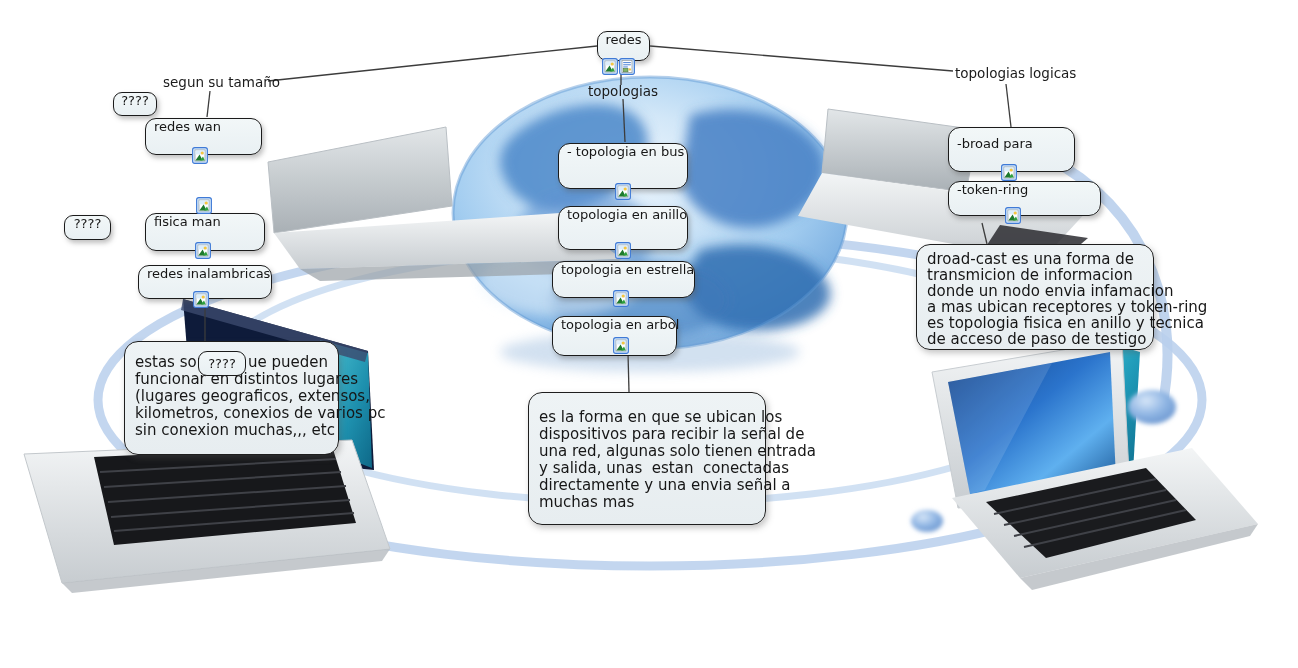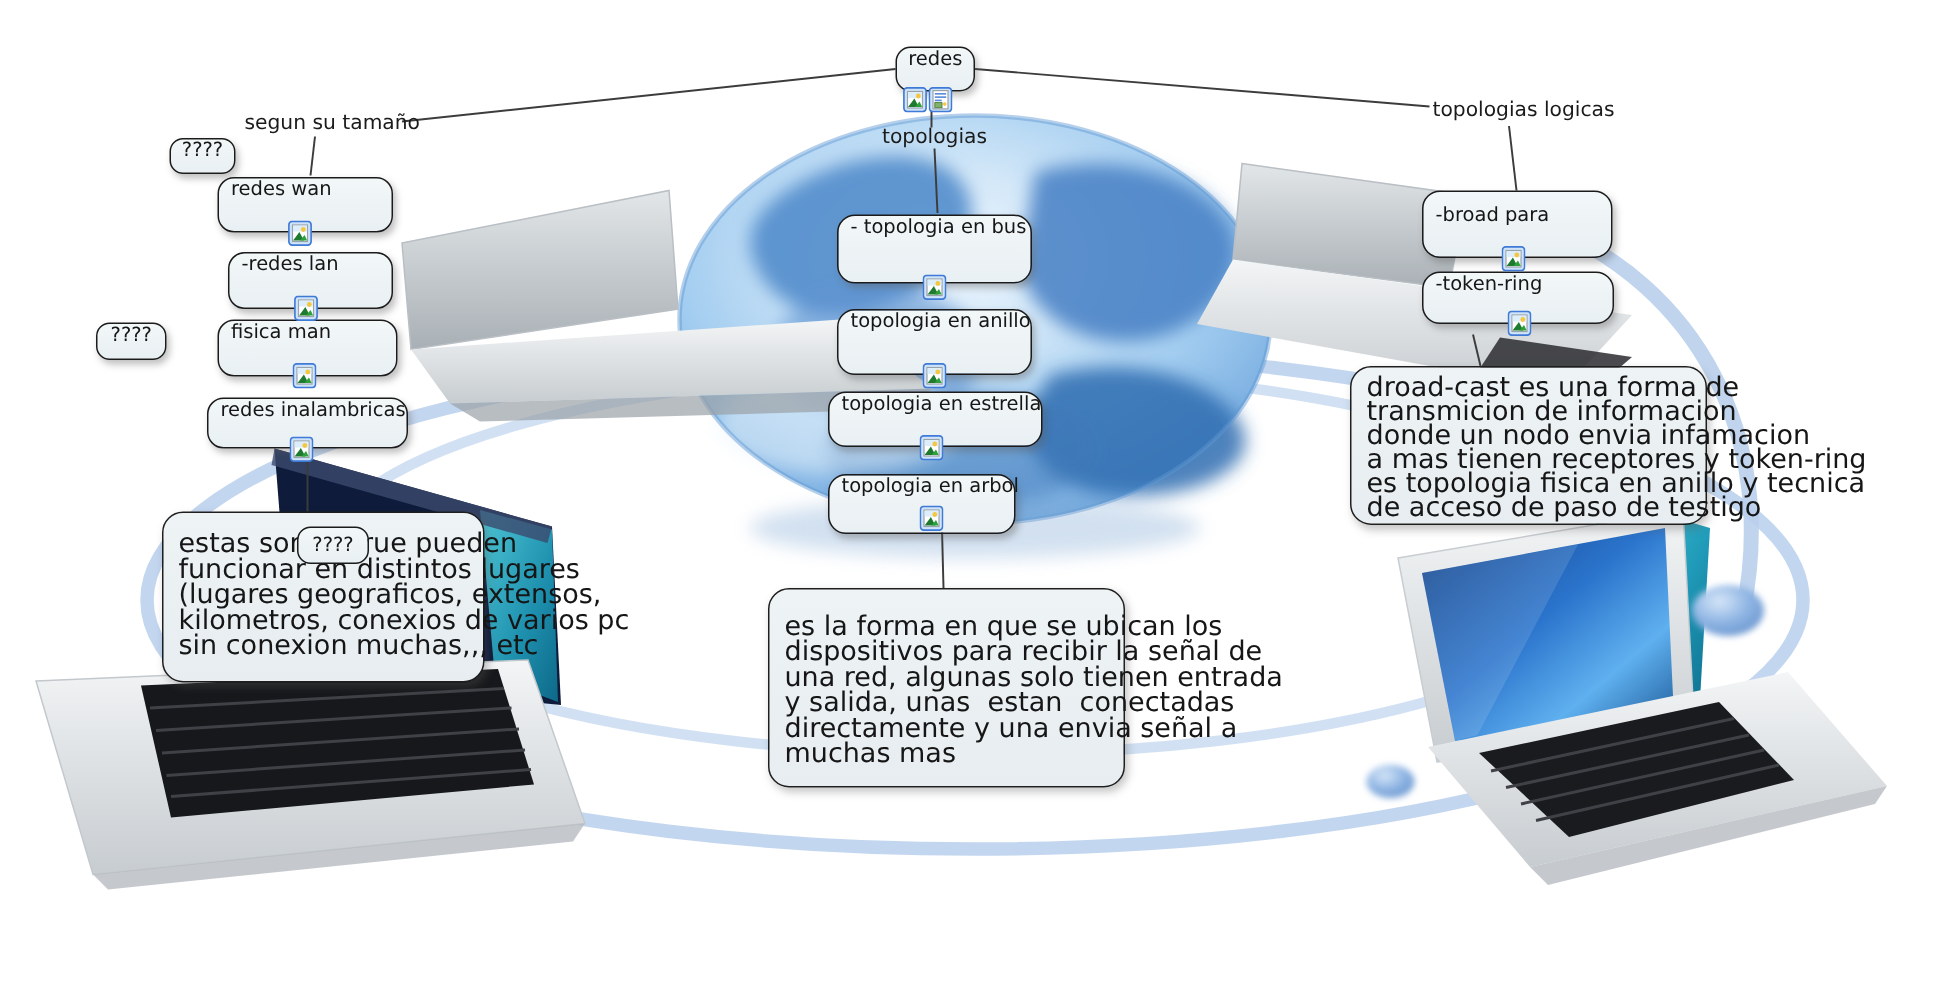--- a/index.html
+++ b/index.html
@@ -15,22 +15,23 @@
     display:flex;align-items:flex-start;
     padding:0 8px;font-size:13px;line-height:15px;
     box-shadow:2px 3px 5px rgba(90,90,90,.38);
     z-index:2;white-space:pre;
   }
   .node.center{justify-content:center;}
   .label{font-size:13.5px;color:#1b1b1b;z-index:2;white-space:pre;}
   .note{
     background:linear-gradient(180deg,#eef3f5 0%,#e7edf0 100%);
     border:1.4px solid #1e1e1e;border-radius:14px;
-    font-size:18px;z-index:2;
+    font-size:15px;z-index:2;
     box-shadow:2px 3px 6px rgba(90,90,90,.35);
+    margin-left:16px;
   }
   .note-line{white-space:pre;}
   .bubble{
     background:linear-gradient(180deg,#f2f7f8,#e9f0f3);
     border:1.4px solid #1b1b1b;border-radius:9px;
     display:flex;align-items:center;justify-content:center;
     font-size:13px;z-index:4;
   }
   .res-icon{width:16px;height:17px;z-index:3;}
   .res-icon svg{display:block;}
@@ -184,23 +185,20 @@
   <div class="node center" style="left:113px;top:92px;width:44px;height:24px;border-radius:9px;">
     <span>????</span>
   </div>
   <div class="node center" style="left:64px;top:215px;width:47px;height:25px;border-radius:9px;">
     <span>????</span>
   </div>
 
   <div class="node" style="left:145px;top:118px;width:117px;height:37px;border-radius:11px;">
     <span>redes wan</span>
   </div>
-  <div class="node" style="left:152px;top:168px;width:110px;height:38px;border-radius:11px;">
-    <span>-redes lan</span>
-  </div>
   <div class="node" style="left:145px;top:213px;width:120px;height:38px;border-radius:11px;">
     <span>fisica man</span>
   </div>
   <div class="node" style="left:138px;top:265px;width:134px;height:34px;border-radius:11px;">
     <span>redes inalambricas</span>
   </div>
 
   <div class="node" style="left:558px;top:143px;width:130px;height:46px;border-radius:12px;">
     <span>- topologia en bus</span>
   </div>
@@ -210,21 +208,21 @@
   <div class="node" style="left:552px;top:261px;width:143px;height:37px;border-radius:12px;">
     <span>topologia en estrella</span>
   </div>
   <div class="node" style="left:552px;top:305px;width:125px;height:40px;border-radius:12px;margin-top:11px;">
     <span>topologia en arbol</span>
   </div>
 
   <div class="node" style="left:948px;top:127px;width:127px;height:45px;border-radius:12px;align-items:flex-start;padding-top:8px;">
     <span>-broad para</span>
   </div>
-  <div class="node" style="left:948px;top:181px;width:128px;height:35px;border-radius:12px;">
+  <div class="node" style="left:948px;top:181px;width:153px;height:35px;border-radius:12px;">
     <span>-token-ring</span>
   </div>
 
   <div class="note" style="left:108px;top:341px;width:215px;height:114px;padding:12px 10px 0 10px;line-height:17px;">
     <div class="note-line l1row">
       <span>estas son las r</span><span class="l1gap"></span><span>ue pueden</span>
     </div>
     <div class="note-line">funcionar en distintos lugares</div>
     <div class="note-line">(lugares geograficos, extensos,</div>
     <div class="note-line">kilometros, conexios de varios pc</div>
@@ -241,21 +239,21 @@
     <div class="note-line">una red, algunas solo tienen entrada</div>
     <div class="note-line">y salida, unas  estan  conectadas</div>
     <div class="note-line">directamente y una envia señal a</div>
     <div class="note-line">muchas mas</div>
   </div>
 
   <div class="note" style="left:900px;top:244px;width:238px;height:106px;padding:6px 10px 0 10px;line-height:16px;">
     <div class="note-line">droad-cast es una forma de</div>
     <div class="note-line">transmicion de informacion</div>
     <div class="note-line">donde un nodo envia infamacion</div>
-    <div class="note-line">a mas tienen receptores y token-ring</div>
+    <div class="note-line">a mas ubican receptores y token-ring</div>
     <div class="note-line">es topologia fisica en anillo y tecnica</div>
     <div class="note-line">de acceso de paso de testigo</div>
   </div>
 
   <span class="res-icon" style="left:602px;top:58px;">
   <svg width="16" height="17" viewBox="0 0 16 17" xmlns="http://www.w3.org/2000/svg">
     <rect x="0.6" y="0.6" width="14.8" height="15.8" rx="2.2" fill="#cfe4fa" stroke="#3f7ad6" stroke-width="1.1"></rect>
     <rect x="3" y="3" width="10" height="11" fill="#ffffff" stroke="#98a2ab" stroke-width="0.8"></rect>
     <rect x="3.4" y="3.4" width="9.2" height="4" fill="#dceefb"></rect>
     <circle cx="10.2" cy="6" r="1.6" fill="#f6c63f"></circle>

